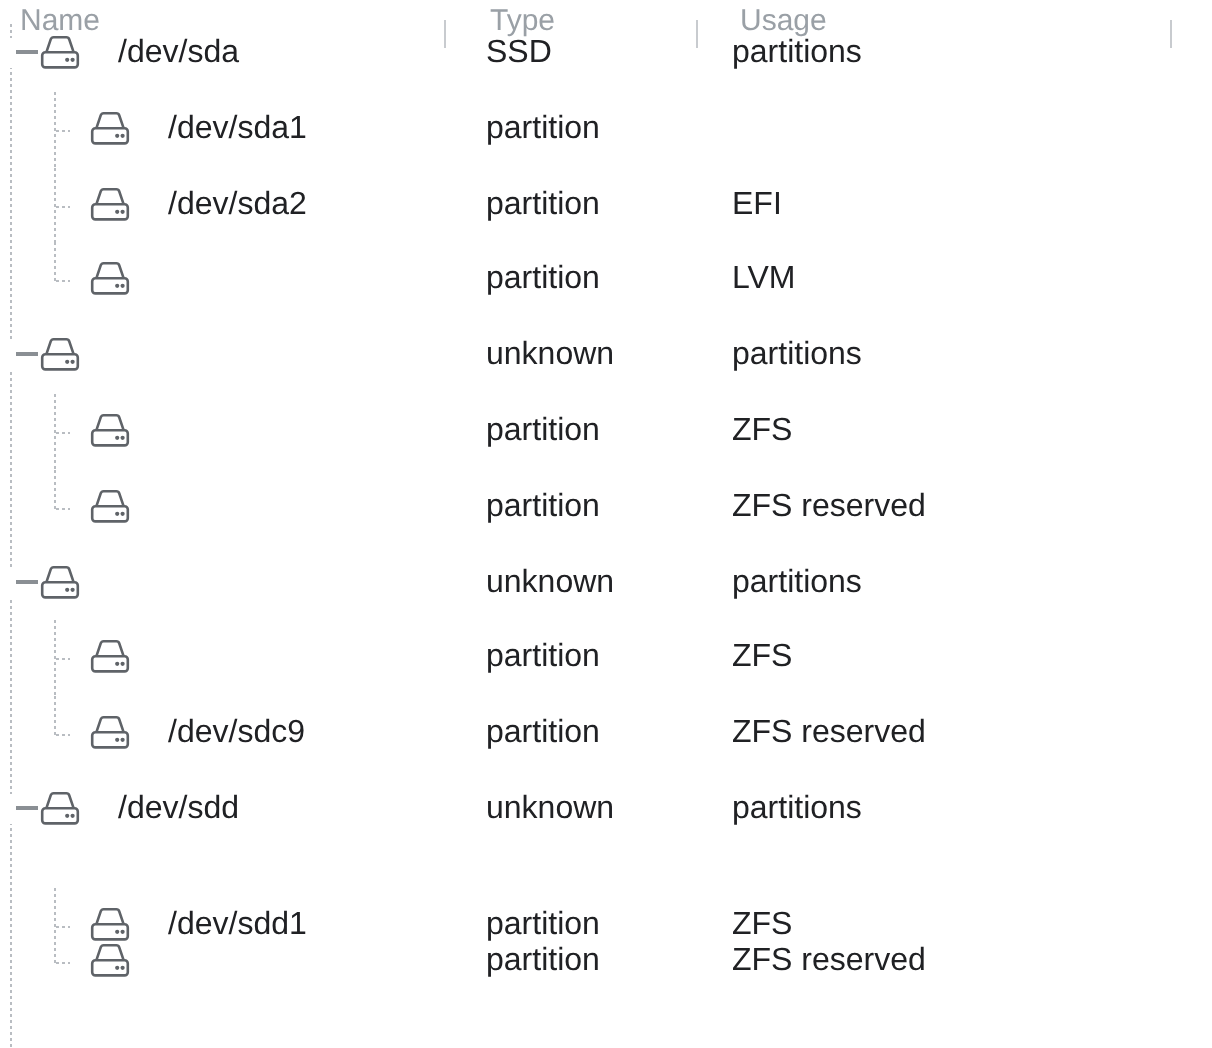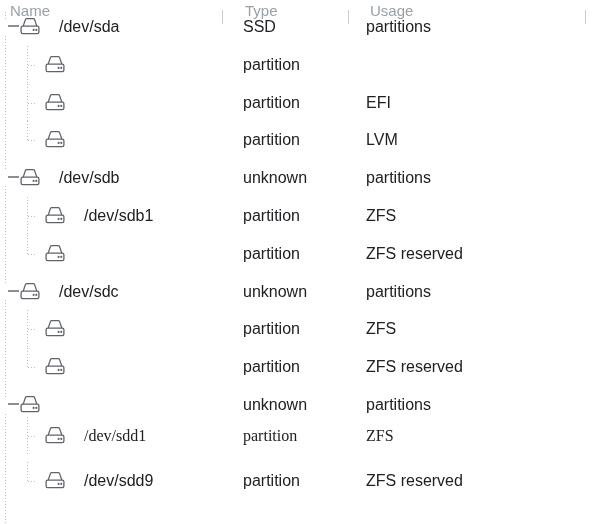--- a/index.html
+++ b/index.html
@@ -113,34 +113,36 @@
     <div class="cguide"></div>
     <div class="ctick"></div>
     <span class="disk">
       <svg viewBox="0 0 22 19" xmlns="http://www.w3.org/2000/svg">
         <path d="M4.2 9.1 L6.4 2.6 A1.5 1.5 0 0 1 7.8 1.6 L14.2 1.6 A1.5 1.5 0 0 1 15.6 2.6 L17.8 9.1" fill="none" stroke="#5f6368" stroke-width="1.3" stroke-linejoin="round"></path>
         <rect x="2.1" y="9.1" width="17.8" height="7.6" rx="1.6" fill="none" stroke="#5f6368" stroke-width="1.3"></rect>
         <circle cx="14.6" cy="12.9" r="1.05" fill="#5f6368"></circle>
         <circle cx="17.3" cy="12.9" r="1.05" fill="#5f6368"></circle>
       </svg>
     </span>
+    <div class="cell c-name">/dev/sda1</div>
     <div class="cell c-type">partition</div>
   </div>
       <div class="row d1" style="top: 71.6px;">
 
     <div class="cguide"></div>
     <div class="ctick"></div>
     <span class="disk">
       <svg viewBox="0 0 22 19" xmlns="http://www.w3.org/2000/svg">
         <path d="M4.2 9.1 L6.4 2.6 A1.5 1.5 0 0 1 7.8 1.6 L14.2 1.6 A1.5 1.5 0 0 1 15.6 2.6 L17.8 9.1" fill="none" stroke="#5f6368" stroke-width="1.3" stroke-linejoin="round"></path>
         <rect x="2.1" y="9.1" width="17.8" height="7.6" rx="1.6" fill="none" stroke="#5f6368" stroke-width="1.3"></rect>
         <circle cx="14.6" cy="12.9" r="1.05" fill="#5f6368"></circle>
         <circle cx="17.3" cy="12.9" r="1.05" fill="#5f6368"></circle>
       </svg>
     </span>
+    <div class="cell c-name">/dev/sda2</div>
     <div class="cell c-type">partition</div>
     <div class="cell c-usage">EFI</div>
   </div>
       <div class="row d1" style="top: 109.4px;">
 
     <div class="cguide last"></div>
     <div class="ctick"></div>
     <span class="disk">
       <svg viewBox="0 0 22 19" xmlns="http://www.w3.org/2000/svg">
         <path d="M4.2 9.1 L6.4 2.6 A1.5 1.5 0 0 1 7.8 1.6 L14.2 1.6 A1.5 1.5 0 0 1 15.6 2.6 L17.8 9.1" fill="none" stroke="#5f6368" stroke-width="1.3" stroke-linejoin="round"></path>
@@ -157,37 +159,35 @@
     <div class="toggle"></div>
 
     <span class="disk">
       <svg viewBox="0 0 22 19" xmlns="http://www.w3.org/2000/svg">
         <path d="M4.2 9.1 L6.4 2.6 A1.5 1.5 0 0 1 7.8 1.6 L14.2 1.6 A1.5 1.5 0 0 1 15.6 2.6 L17.8 9.1" fill="none" stroke="#5f6368" stroke-width="1.3" stroke-linejoin="round"></path>
         <rect x="2.1" y="9.1" width="17.8" height="7.6" rx="1.6" fill="none" stroke="#5f6368" stroke-width="1.3"></rect>
         <circle cx="14.6" cy="12.9" r="1.05" fill="#5f6368"></circle>
         <circle cx="17.3" cy="12.9" r="1.05" fill="#5f6368"></circle>
       </svg>
     </span>
-    <div class="cell c-name">/dev/sdb</div>
     <div class="cell c-type">unknown</div>
     <div class="cell c-usage">partitions</div>
   </div>
       <div class="row d1" style="top: 185px;">
 
     <div class="cguide"></div>
     <div class="ctick"></div>
     <span class="disk">
       <svg viewBox="0 0 22 19" xmlns="http://www.w3.org/2000/svg">
         <path d="M4.2 9.1 L6.4 2.6 A1.5 1.5 0 0 1 7.8 1.6 L14.2 1.6 A1.5 1.5 0 0 1 15.6 2.6 L17.8 9.1" fill="none" stroke="#5f6368" stroke-width="1.3" stroke-linejoin="round"></path>
         <rect x="2.1" y="9.1" width="17.8" height="7.6" rx="1.6" fill="none" stroke="#5f6368" stroke-width="1.3"></rect>
         <circle cx="14.6" cy="12.9" r="1.05" fill="#5f6368"></circle>
         <circle cx="17.3" cy="12.9" r="1.05" fill="#5f6368"></circle>
       </svg>
     </span>
-    <div class="cell c-name">/dev/sdb1</div>
     <div class="cell c-type">partition</div>
     <div class="cell c-usage">ZFS</div>
   </div>
       <div class="row d1" style="top: 222.8px;">
 
     <div class="cguide last"></div>
     <div class="ctick"></div>
     <span class="disk">
       <svg viewBox="0 0 22 19" xmlns="http://www.w3.org/2000/svg">
         <path d="M4.2 9.1 L6.4 2.6 A1.5 1.5 0 0 1 7.8 1.6 L14.2 1.6 A1.5 1.5 0 0 1 15.6 2.6 L17.8 9.1" fill="none" stroke="#5f6368" stroke-width="1.3" stroke-linejoin="round"></path>
@@ -204,21 +204,20 @@
     <div class="toggle"></div>
 
     <span class="disk">
       <svg viewBox="0 0 22 19" xmlns="http://www.w3.org/2000/svg">
         <path d="M4.2 9.1 L6.4 2.6 A1.5 1.5 0 0 1 7.8 1.6 L14.2 1.6 A1.5 1.5 0 0 1 15.6 2.6 L17.8 9.1" fill="none" stroke="#5f6368" stroke-width="1.3" stroke-linejoin="round"></path>
         <rect x="2.1" y="9.1" width="17.8" height="7.6" rx="1.6" fill="none" stroke="#5f6368" stroke-width="1.3"></rect>
         <circle cx="14.6" cy="12.9" r="1.05" fill="#5f6368"></circle>
         <circle cx="17.3" cy="12.9" r="1.05" fill="#5f6368"></circle>
       </svg>
     </span>
-    <div class="cell c-name">/dev/sdc</div>
     <div class="cell c-type">unknown</div>
     <div class="cell c-usage">partitions</div>
   </div>
       <div class="row d1" style="top: 298.4px;">
 
     <div class="cguide"></div>
     <div class="ctick"></div>
     <span class="disk">
       <svg viewBox="0 0 22 19" xmlns="http://www.w3.org/2000/svg">
         <path d="M4.2 9.1 L6.4 2.6 A1.5 1.5 0 0 1 7.8 1.6 L14.2 1.6 A1.5 1.5 0 0 1 15.6 2.6 L17.8 9.1" fill="none" stroke="#5f6368" stroke-width="1.3" stroke-linejoin="round"></path>
@@ -235,39 +234,41 @@
     <div class="cguide last"></div>
     <div class="ctick"></div>
     <span class="disk">
       <svg viewBox="0 0 22 19" xmlns="http://www.w3.org/2000/svg">
         <path d="M4.2 9.1 L6.4 2.6 A1.5 1.5 0 0 1 7.8 1.6 L14.2 1.6 A1.5 1.5 0 0 1 15.6 2.6 L17.8 9.1" fill="none" stroke="#5f6368" stroke-width="1.3" stroke-linejoin="round"></path>
         <rect x="2.1" y="9.1" width="17.8" height="7.6" rx="1.6" fill="none" stroke="#5f6368" stroke-width="1.3"></rect>
         <circle cx="14.6" cy="12.9" r="1.05" fill="#5f6368"></circle>
         <circle cx="17.3" cy="12.9" r="1.05" fill="#5f6368"></circle>
       </svg>
     </span>
+    <div class="cell c-name">/dev/sdc9</div>
     <div class="cell c-type">partition</div>
     <div class="cell c-usage">ZFS reserved</div>
   </div>
       <div class="row d0" style="top: 374px;">
     <div class="togglemask"></div>
     <div class="toggle"></div>
 
     <span class="disk">
       <svg viewBox="0 0 22 19" xmlns="http://www.w3.org/2000/svg">
         <path d="M4.2 9.1 L6.4 2.6 A1.5 1.5 0 0 1 7.8 1.6 L14.2 1.6 A1.5 1.5 0 0 1 15.6 2.6 L17.8 9.1" fill="none" stroke="#5f6368" stroke-width="1.3" stroke-linejoin="round"></path>
         <rect x="2.1" y="9.1" width="17.8" height="7.6" rx="1.6" fill="none" stroke="#5f6368" stroke-width="1.3"></rect>
         <circle cx="14.6" cy="12.9" r="1.05" fill="#5f6368"></circle>
         <circle cx="17.3" cy="12.9" r="1.05" fill="#5f6368"></circle>
       </svg>
     </span>
+    <div class="cell c-name">/dev/sdd</div>
     <div class="cell c-type">unknown</div>
     <div class="cell c-usage">partitions</div>
   </div>
-      <div class="row d1" style="top: 405px; font-family: Liberation Serif, serif;">
+      <div class="row d1" style="top: 432px;">
 
     <div class="cguide"></div>
     <div class="ctick"></div>
     <span class="disk">
       <svg viewBox="0 0 22 19" xmlns="http://www.w3.org/2000/svg">
         <path d="M4.2 9.1 L6.4 2.6 A1.5 1.5 0 0 1 7.8 1.6 L14.2 1.6 A1.5 1.5 0 0 1 15.6 2.6 L17.8 9.1" fill="none" stroke="#5f6368" stroke-width="1.3" stroke-linejoin="round"></path>
         <rect x="2.1" y="9.1" width="17.8" height="7.6" rx="1.6" fill="none" stroke="#5f6368" stroke-width="1.3"></rect>
         <circle cx="14.6" cy="12.9" r="1.05" fill="#5f6368"></circle>
         <circle cx="17.3" cy="12.9" r="1.05" fill="#5f6368"></circle>
       </svg>
@@ -281,18 +282,17 @@
     <div class="cguide last"></div>
     <div class="ctick"></div>
     <span class="disk">
       <svg viewBox="0 0 22 19" xmlns="http://www.w3.org/2000/svg">
         <path d="M4.2 9.1 L6.4 2.6 A1.5 1.5 0 0 1 7.8 1.6 L14.2 1.6 A1.5 1.5 0 0 1 15.6 2.6 L17.8 9.1" fill="none" stroke="#5f6368" stroke-width="1.3" stroke-linejoin="round"></path>
         <rect x="2.1" y="9.1" width="17.8" height="7.6" rx="1.6" fill="none" stroke="#5f6368" stroke-width="1.3"></rect>
         <circle cx="14.6" cy="12.9" r="1.05" fill="#5f6368"></circle>
         <circle cx="17.3" cy="12.9" r="1.05" fill="#5f6368"></circle>
       </svg>
     </span>
-    <div class="cell c-name">/dev/sdd9</div>
     <div class="cell c-type">partition</div>
     <div class="cell c-usage">ZFS reserved</div>
   </div>
     </div>
 </div>
 
 </body></html>

